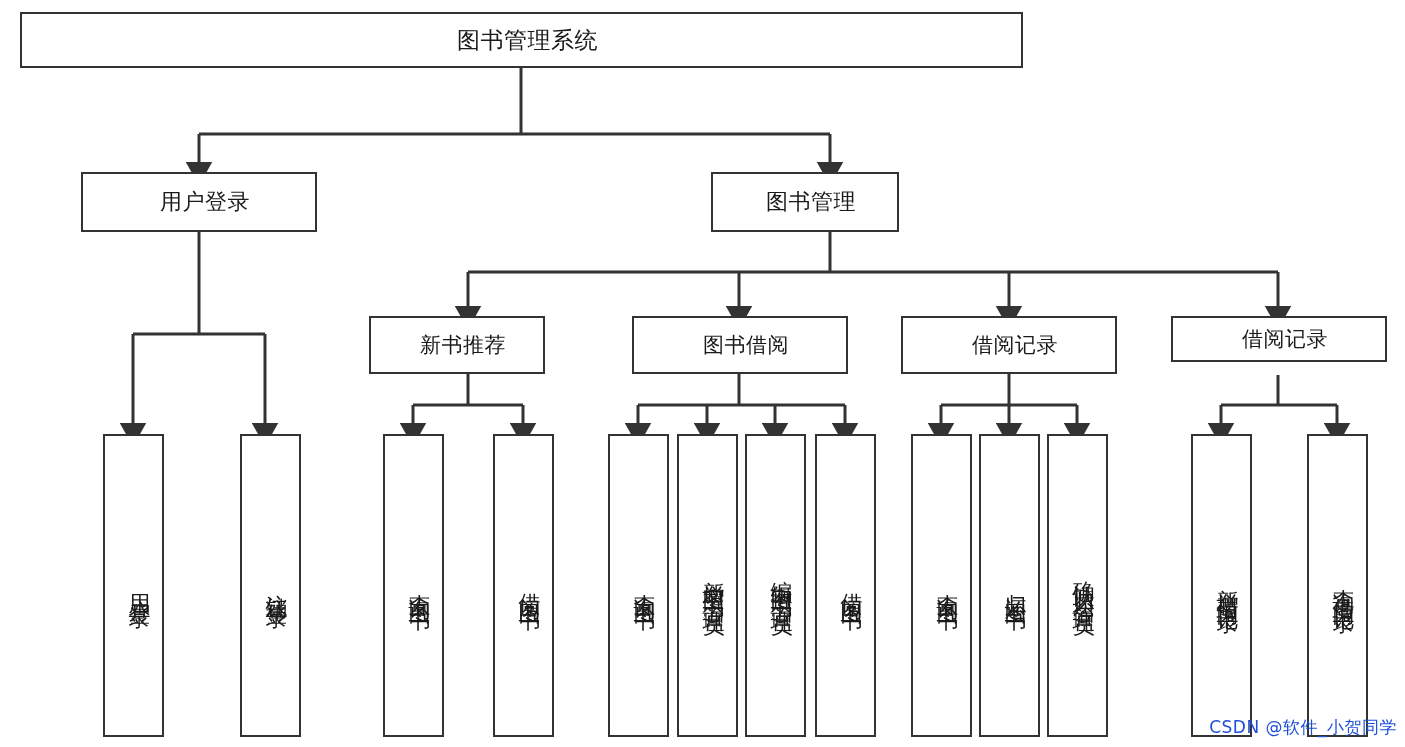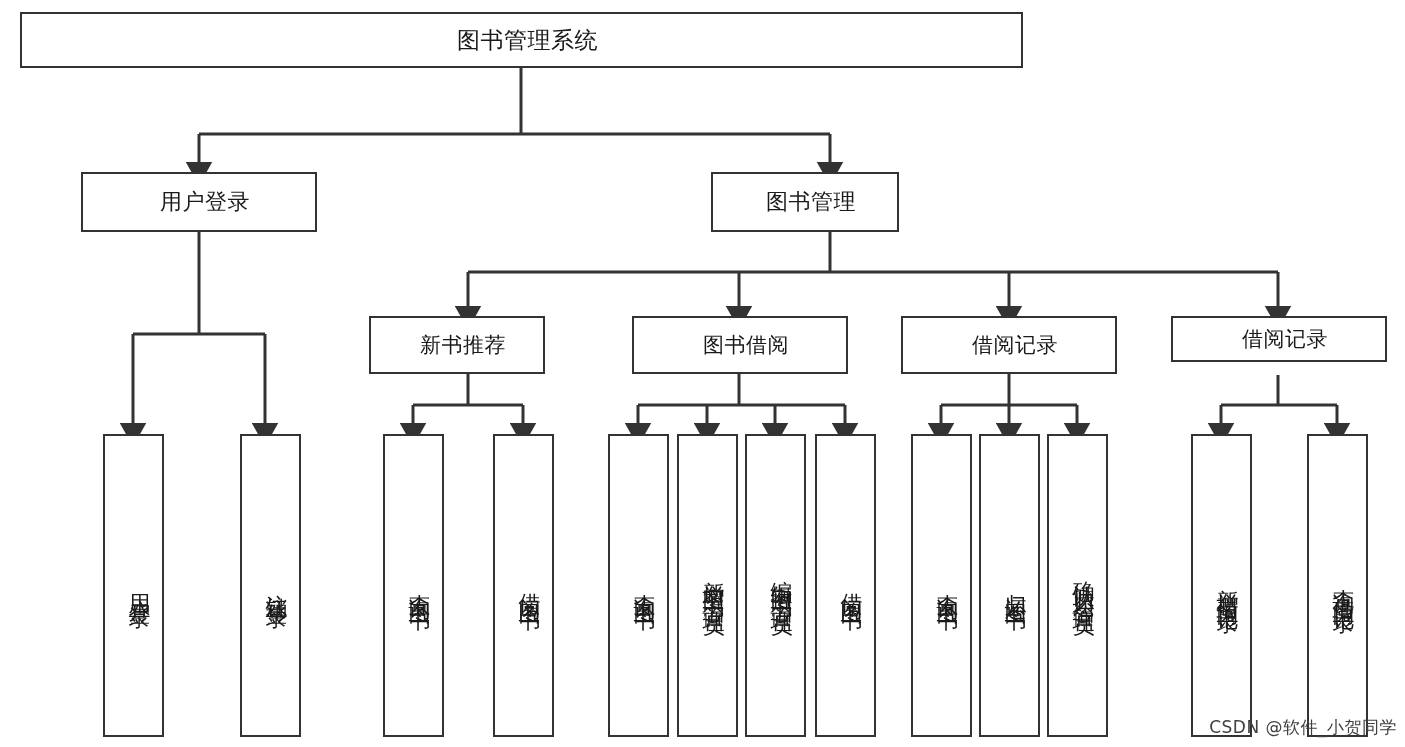--- a/index.html
+++ b/index.html
@@ -58,21 +58,21 @@
     letter-spacing: 5px;
     line-height: 1;
     white-space: nowrap;
     max-height: 285px;
   }
   #watermark {
     position: absolute;
     right: 8px;
     bottom: 8px;
     font-size: 17px;
-    color: #404040;
+    color: #1d4ed8;
     z-index: 5;
     white-space: nowrap;
     letter-spacing: 0.5px;
   }
 </style>
 </head>
 <body>
 
 <div id="diagram-root">
 

